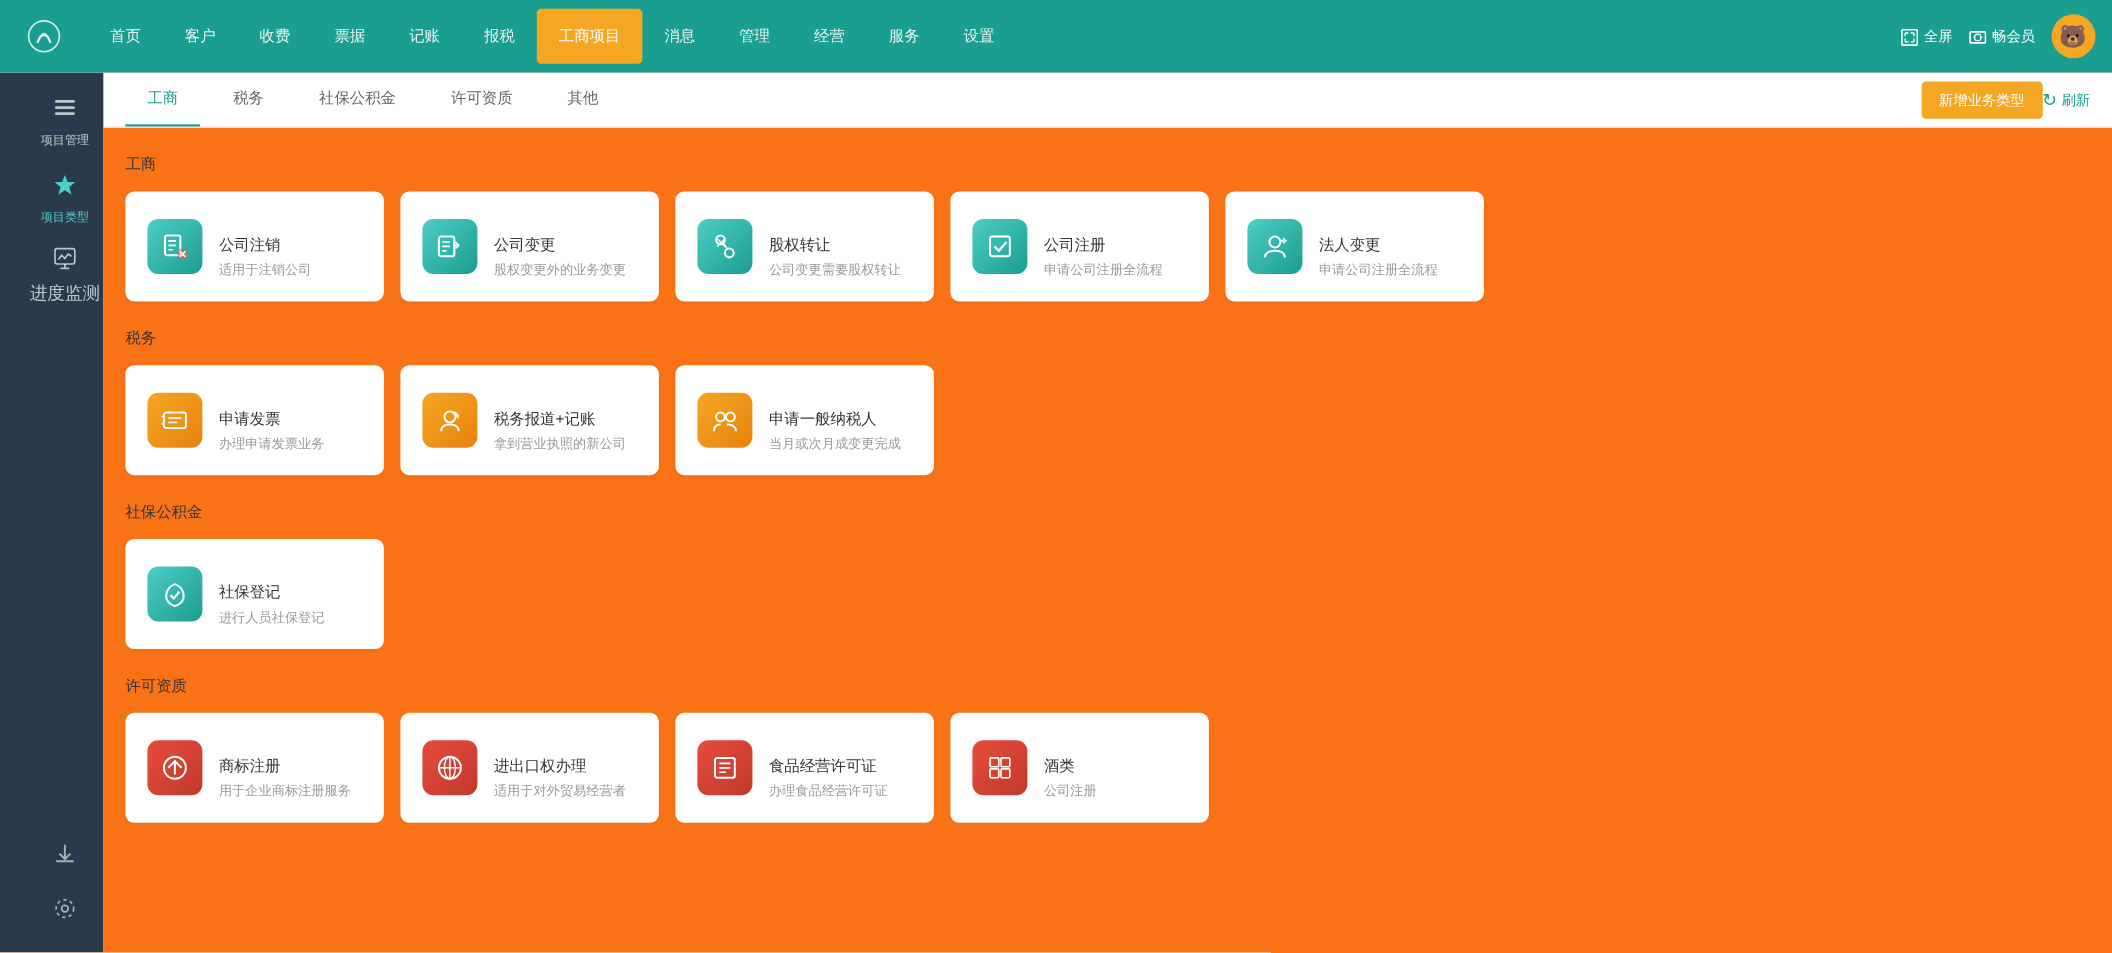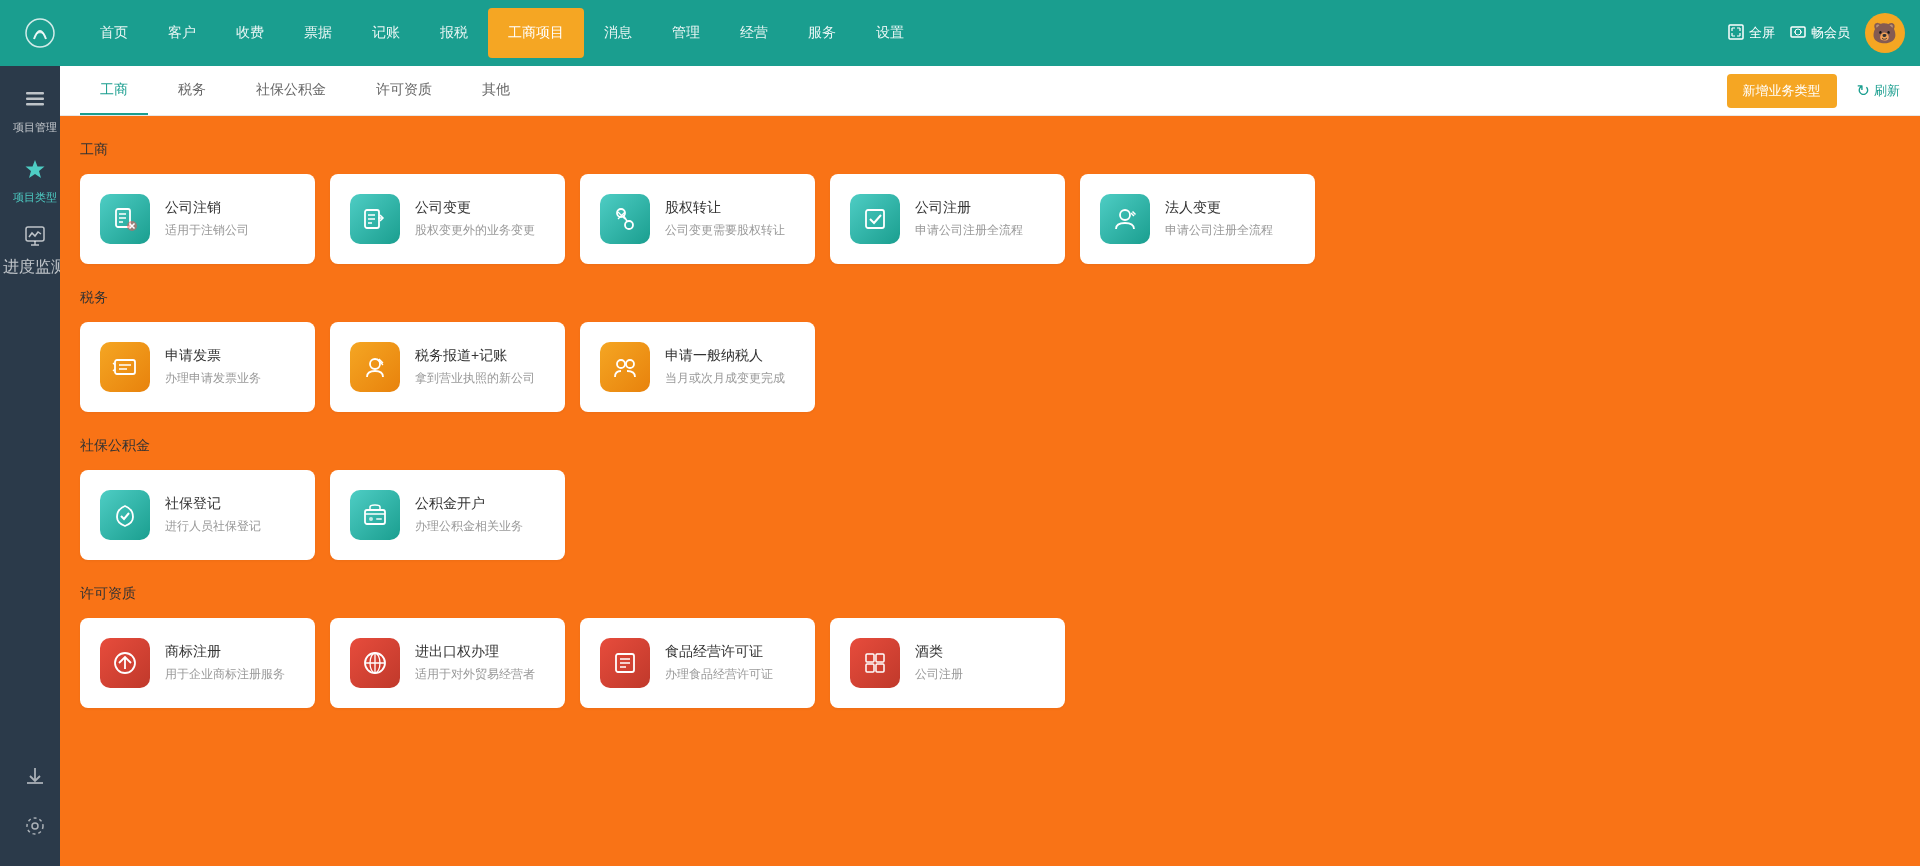--- a/index.html
+++ b/index.html
@@ -47,21 +47,21 @@
     .top-nav-right {
       display: flex;
       align-items: center;
       gap: 15px;
       padding-right: 15px;
       color: white;
       font-size: 13px;
     }
     .top-nav-right-item {
       display: flex;
-      align-items: flex-start;
+      align-items: flex-end;
       gap: 5px;
       cursor: pointer;
     }
     .avatar-img {
       width: 40px;
       height: 40px;
       background: #f5a623;
       border-radius: 50%;
       display: flex;
       align-items: center;
@@ -71,25 +71,25 @@
 
     
     .main-area {
       display: flex;
       flex: 1;
       overflow: hidden;
     }
 
     
     .sidebar {
-      width: 60px;
+      width: 94px;
       background: #2b3a4a;
       display: flex;
       flex-direction: column;
-      align-items: flex-start;
+      align-items: flex-end;
       padding-top: 10px;
       flex-shrink: 0;
     }
     .sidebar-item {
       display: flex;
       flex-direction: column;
       align-items: center;
       justify-content: center;
       width: 70px;
       height: 70px;
@@ -156,21 +156,21 @@
       border-bottom: 2px solid transparent;
       position: relative;
     }
     .tab-item.active {
       color: #1a9e8f;
       border-bottom: 2px solid #1a9e8f;
     }
     .tabs-actions {
       display: flex;
       align-items: center;
-      gap: 20px;
+      gap: 0;
       margin-left: 33px;
     }
     .btn-new {
       background: #f5a623;
       color: white;
       border: none;
       padding: 8px 16px;
       border-radius: 4px;
       font-size: 13px;
       cursor: pointer;
@@ -228,21 +228,21 @@
       align-items: center;
       justify-content: center;
       font-size: 24px;
       color: white;
       flex-shrink: 0;
     }
     .icon-teal { background: linear-gradient(135deg, #4ecdc4, #1a9e8f); }
     .icon-orange { background: linear-gradient(135deg, #f5a623, #e8820c); }
     .icon-red { background: linear-gradient(135deg, #e74c3c, #c0392b); }
 
-    .card-info { flex: 1; min-width: 0; }
+    .card-info { flex: 1; min-width: 0; margin-top: 20px; }
     .card-title {
       font-size: 14px;
       color: #333;
       font-weight: 500;
       margin-bottom: 5px;
     }
     .card-desc {
       font-size: 12px;
       color: #999;
       white-space: nowrap;
@@ -491,35 +491,20 @@
                 <svg width="28" height="28" viewBox="0 0 28 28" fill="none">
                   <path d="M14 5 Q22 8 22 16 Q22 22 14 25 Q6 22 6 16 Q6 8 14 5Z" stroke="white" stroke-width="1.8" fill="none"></path>
                   <path d="M10 15 L13 18 L18 12" stroke="white" stroke-width="2" fill="none"></path>
                 </svg>
               </div>
               <div class="card-info">
                 <div class="card-title">社保登记</div>
                 <div class="card-desc">进行人员社保登记</div>
               </div>
             </div>
-            <div class="card">
-              <div class="card-icon icon-teal">
-                <svg width="28" height="28" viewBox="0 0 28 28" fill="none">
-                  <rect x="4" y="9" width="20" height="14" rx="2" stroke="white" stroke-width="1.8" fill="none"></rect>
-                  <path d="M4 13 L24 13" stroke="white" stroke-width="1.5"></path>
-                  <circle cx="10" cy="18" r="2" fill="white" opacity="0.7"></circle>
-                  <rect x="15" y="17" width="6" height="2" rx="1" fill="white" opacity="0.7"></rect>
-                  <path d="M9 9 L9 6 Q9 4 14 4 Q19 4 19 6 L19 9" stroke="white" stroke-width="1.5" fill="none"></path>
-                </svg>
-              </div>
-              <div class="card-info">
-                <div class="card-title">公积金开户</div>
-                <div class="card-desc">办理公积金相关业务</div>
-              </div>
-            </div>
           </div>
         </div>
         <div>
           <div class="section-title">许可资质</div>
           <div class="cards-grid">
             <div class="card">
               <div class="card-icon icon-red">
                 <svg width="28" height="28" viewBox="0 0 28 28" fill="none">
                   <circle cx="14" cy="14" r="10" stroke="white" stroke-width="1.8" fill="none"></circle>
                   <path d="M8 14 L14 8 L20 14 M14 8 L14 20" stroke="white" stroke-width="1.8" fill="none"></path>

